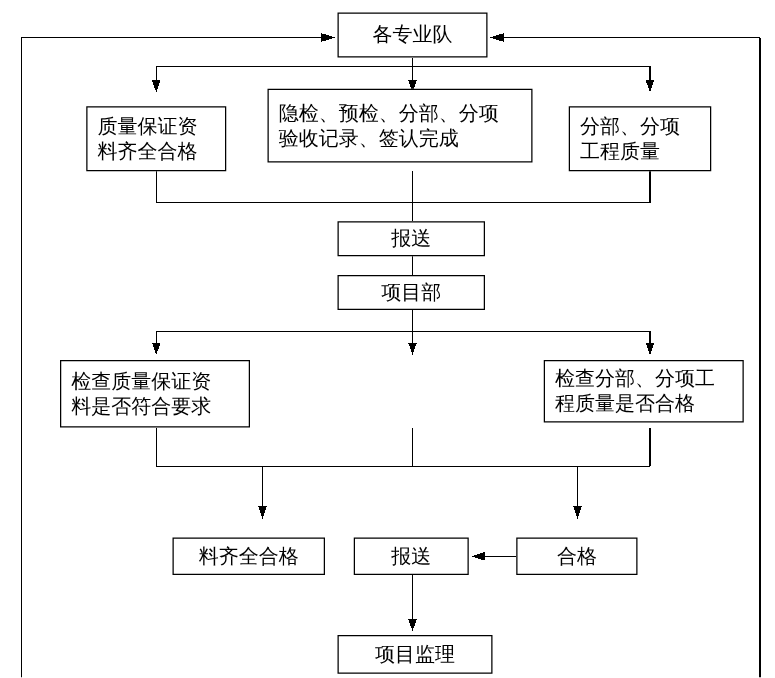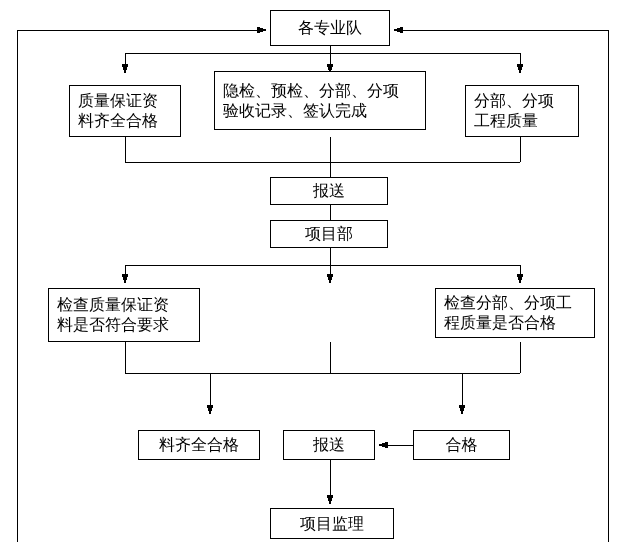--- a/index.html
+++ b/index.html
@@ -88,21 +88,21 @@
   </svg>
 
   <div class="node center" style="left:270px;top:10px;width:120px;height:36px">各专业队</div>
 
   <div class="node leftalign" style="left:69px;top:85px;width:112px;height:52px">质量保证资
 料齐全合格</div>
 
   <div class="node leftalign" style="left:214px;top:71px;width:212px;height:59px">隐检、预检、分部、分项
 验收记录、签认完成</div>
 
-  <div class="node leftalign" style="left:465px;top:85px;width:114px;height:52px">分部、分项
+  <div class="node leftalign" style="left:455px;top:85px;width:114px;height:52px">分部、分项
 工程质量</div>
 
   <div class="node center" style="left:270px;top:177px;width:118px;height:28px">报送</div>
 
   <div class="node center" style="left:270px;top:220px;width:118px;height:28px">项目部</div>
 
   <div class="node leftalign" style="left:48px;top:288px;width:152px;height:54px">检查质量保证资
 料是否符合要求</div>
 
 

